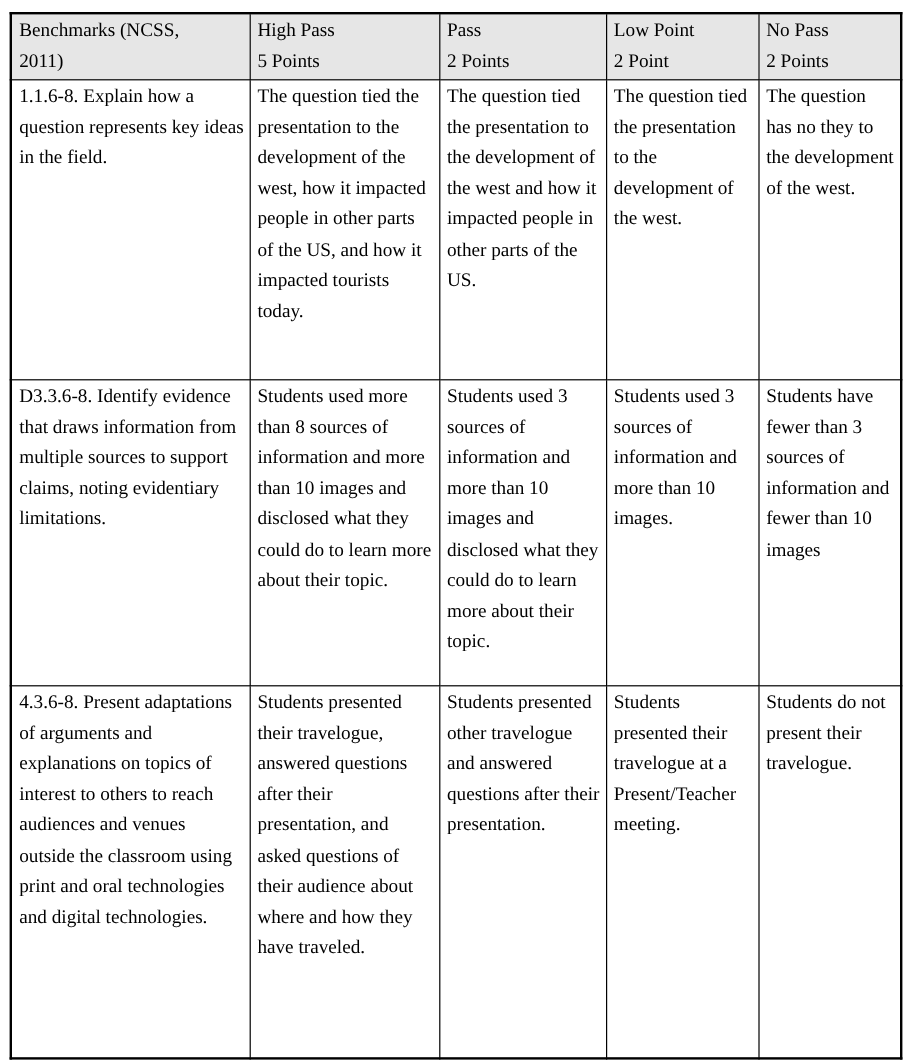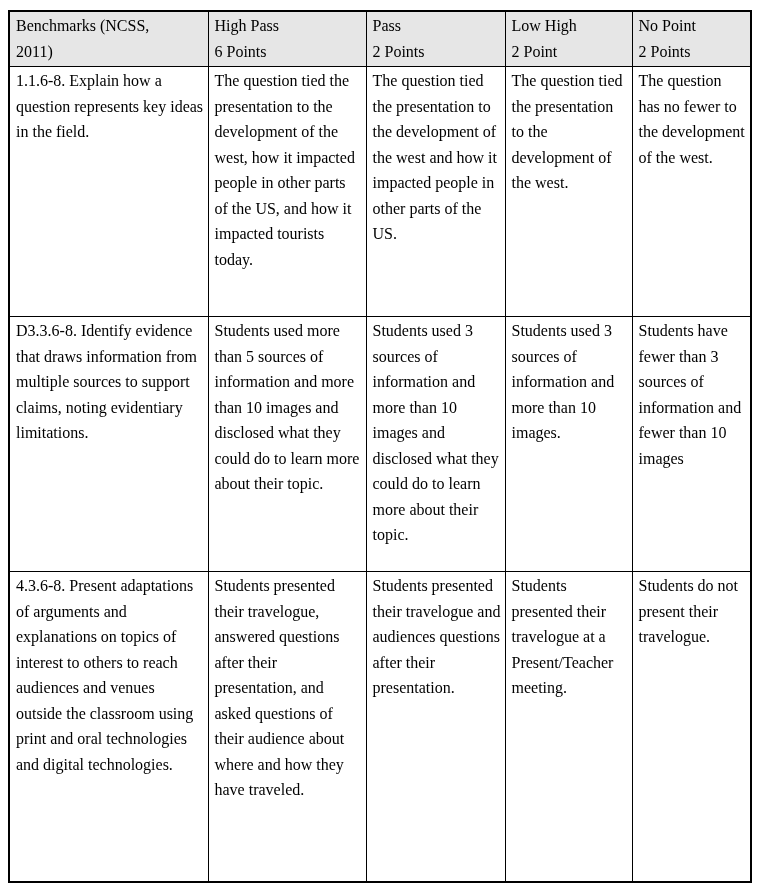--- a/index.html
+++ b/index.html
@@ -55,53 +55,53 @@
       <col style="width:119px">
     </colgroup>
     <thead>
       <tr>
         <th>
           <div>Benchmarks (NCSS,</div>
           <div>2011)</div>
         </th>
         <th>
           <div>High Pass</div>
-          <div>6 Points</div>
+          <div>5 Points</div>
         </th>
         <th>
           <div>Pass</div>
           <div>2 Points</div>
         </th>
         <th>
-          <div>Low High</div>
+          <div>Low Point</div>
           <div>2 Point</div>
         </th>
         <th>
-          <div>No Point</div>
+          <div>No Pass</div>
           <div>2 Points</div>
         </th>
       </tr>
     </thead>
     <tbody>
       <tr class="row-1">
         <td>1.1.6-8. Explain how a question represents key ideas in the field.</td>
         <td>The question tied the presentation to the development of the west, how it impacted people in other parts of the US, and how it impacted tourists today.</td>
         <td>The question tied the presentation to the development of the west and how it impacted people in other parts of the US.</td>
         <td>The question tied the presentation to the development of the west.</td>
-        <td>The question has no fewer to the development of the west.</td>
+        <td>The question has no they to the development of the west.</td>
       </tr>
       <tr class="row-2">
         <td>D3.3.6-8. Identify evidence that draws information from multiple sources to support claims, noting evidentiary limitations.</td>
-        <td>Students used more than 5 sources of information and more than 10 images and disclosed what they could do to learn more about their topic.</td>
+        <td>Students used more than 8 sources of information and more than 10 images and disclosed what they could do to learn more about their topic.</td>
         <td>Students used 3 sources of information and more than 10 images and disclosed what they could do to learn more about their topic.</td>
         <td>Students used 3 sources of information and more than 10 images.</td>
         <td>Students have fewer than 3 sources of information and fewer than 10 images</td>
       </tr>
       <tr class="row-3">
         <td>4.3.6-8. Present adaptations of arguments and explanations on topics of interest to others to reach audiences and venues outside the classroom using print and oral technologies and digital technologies.</td>
         <td>Students presented their travelogue, answered questions after their presentation, and asked questions of their audience about where and how they have traveled.</td>
-        <td>Students presented their travelogue and audiences questions after their presentation.</td>
+        <td>Students presented other travelogue and answered questions after their presentation.</td>
         <td>Students presented their travelogue at a Present/Teacher meeting.</td>
         <td>Students do not present their travelogue.</td>
       </tr>
     </tbody>
   </table>
 </div>
 
 </body></html>

